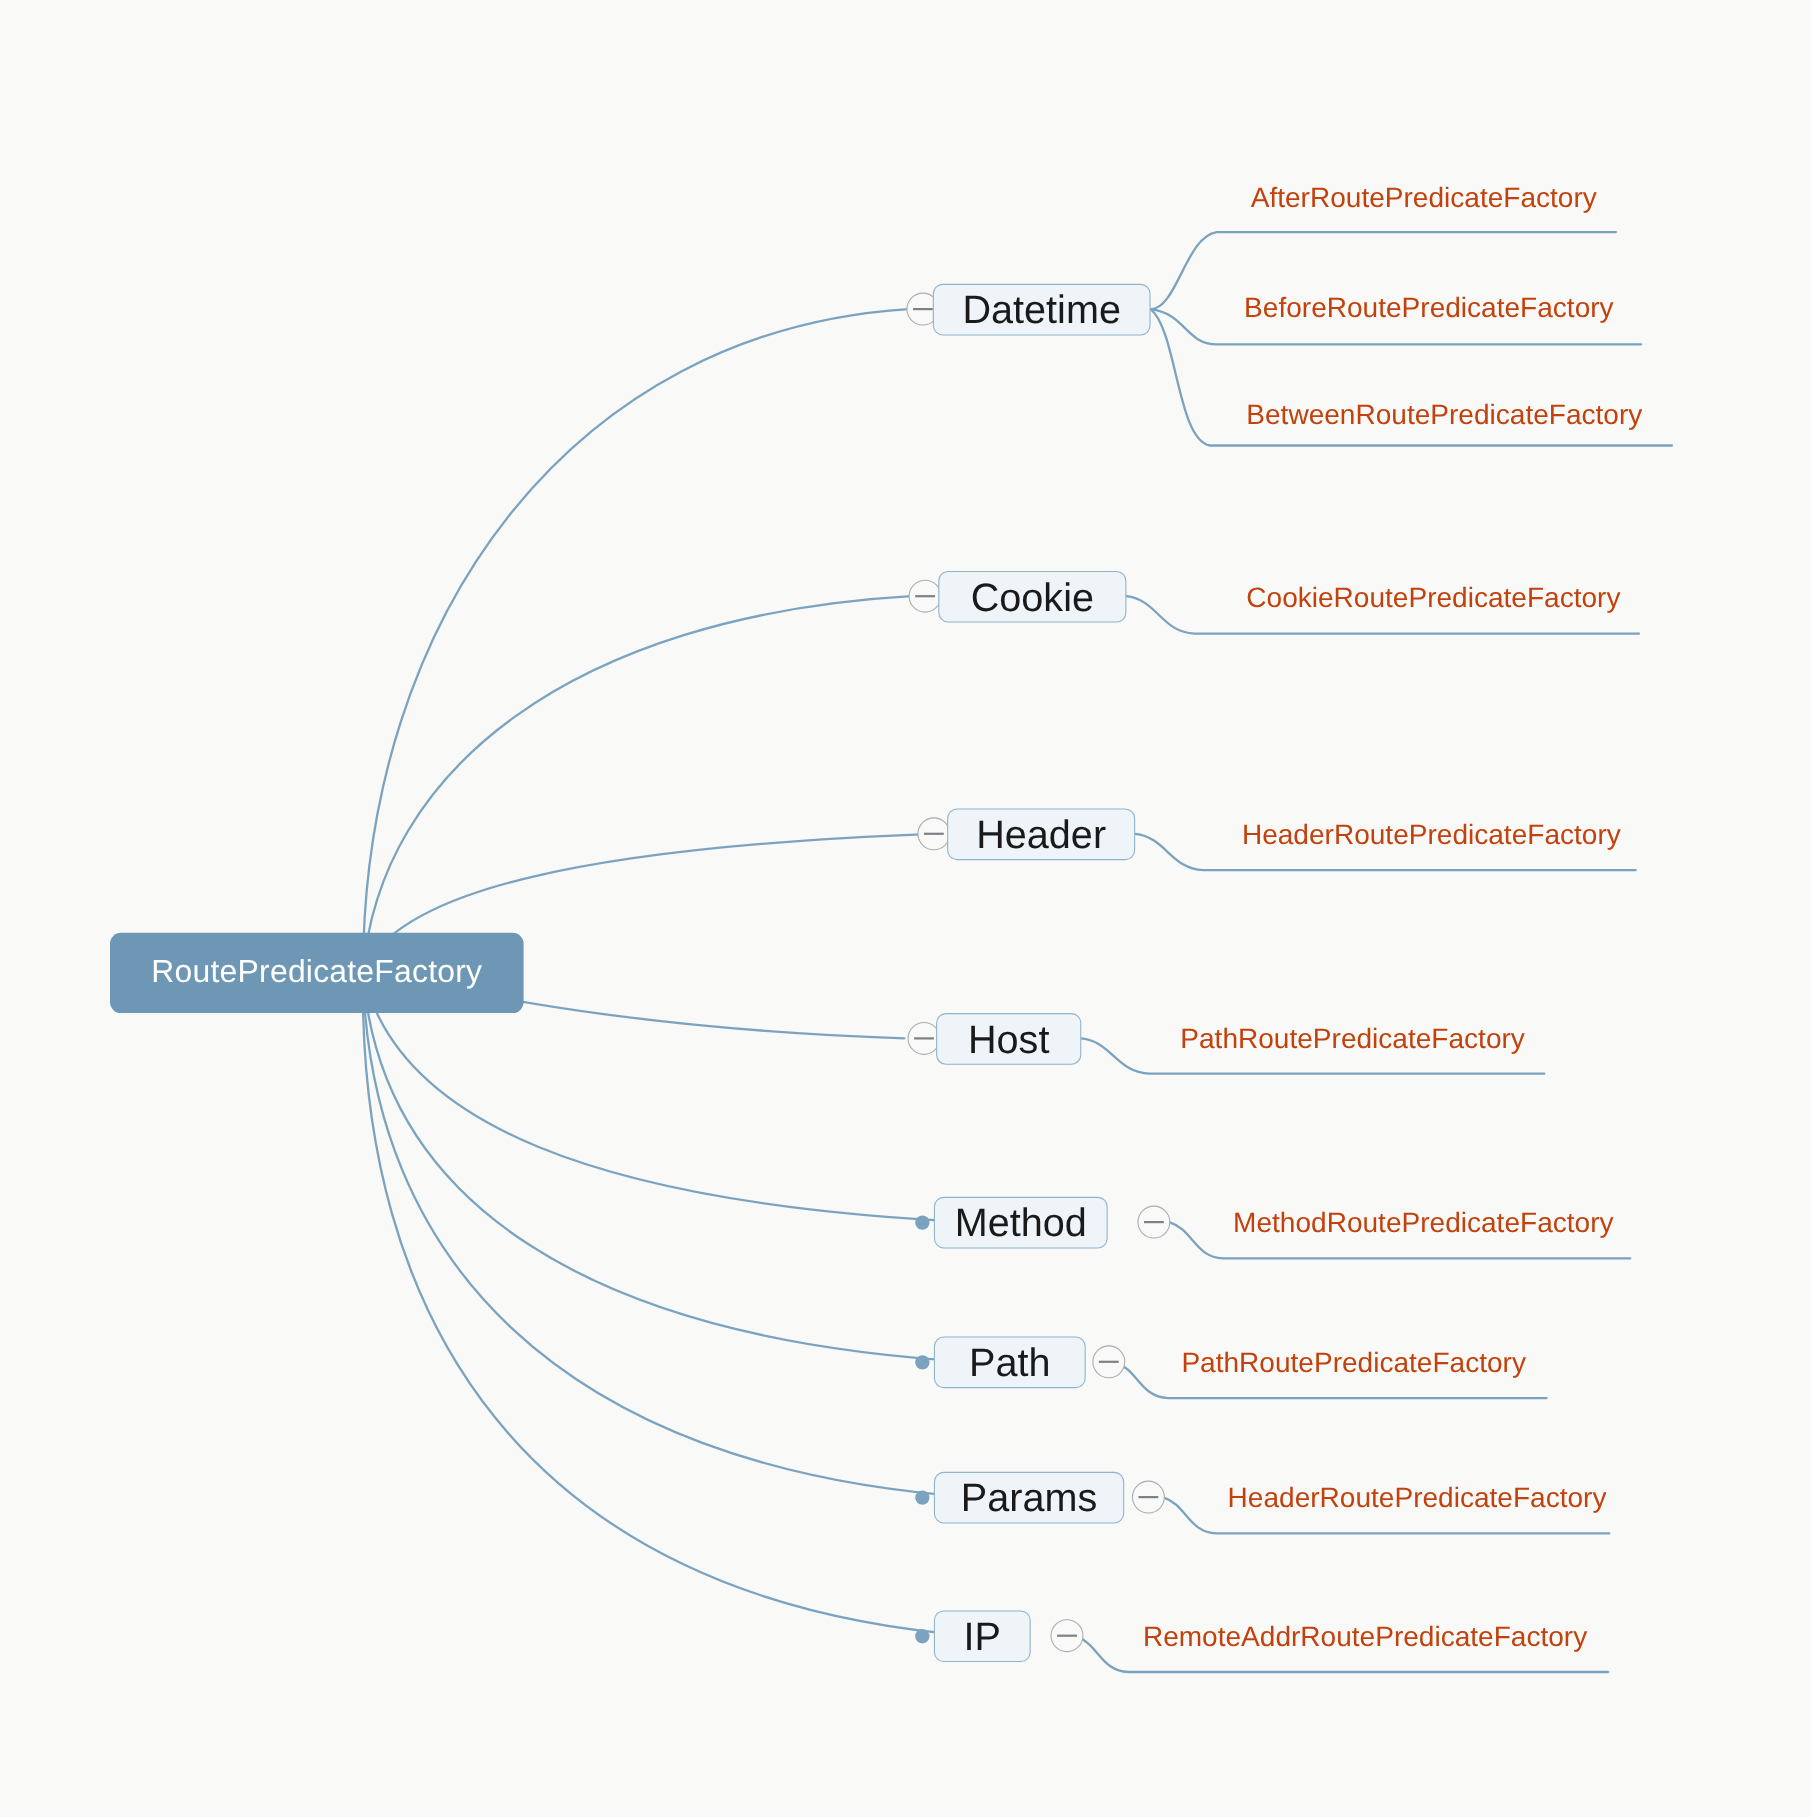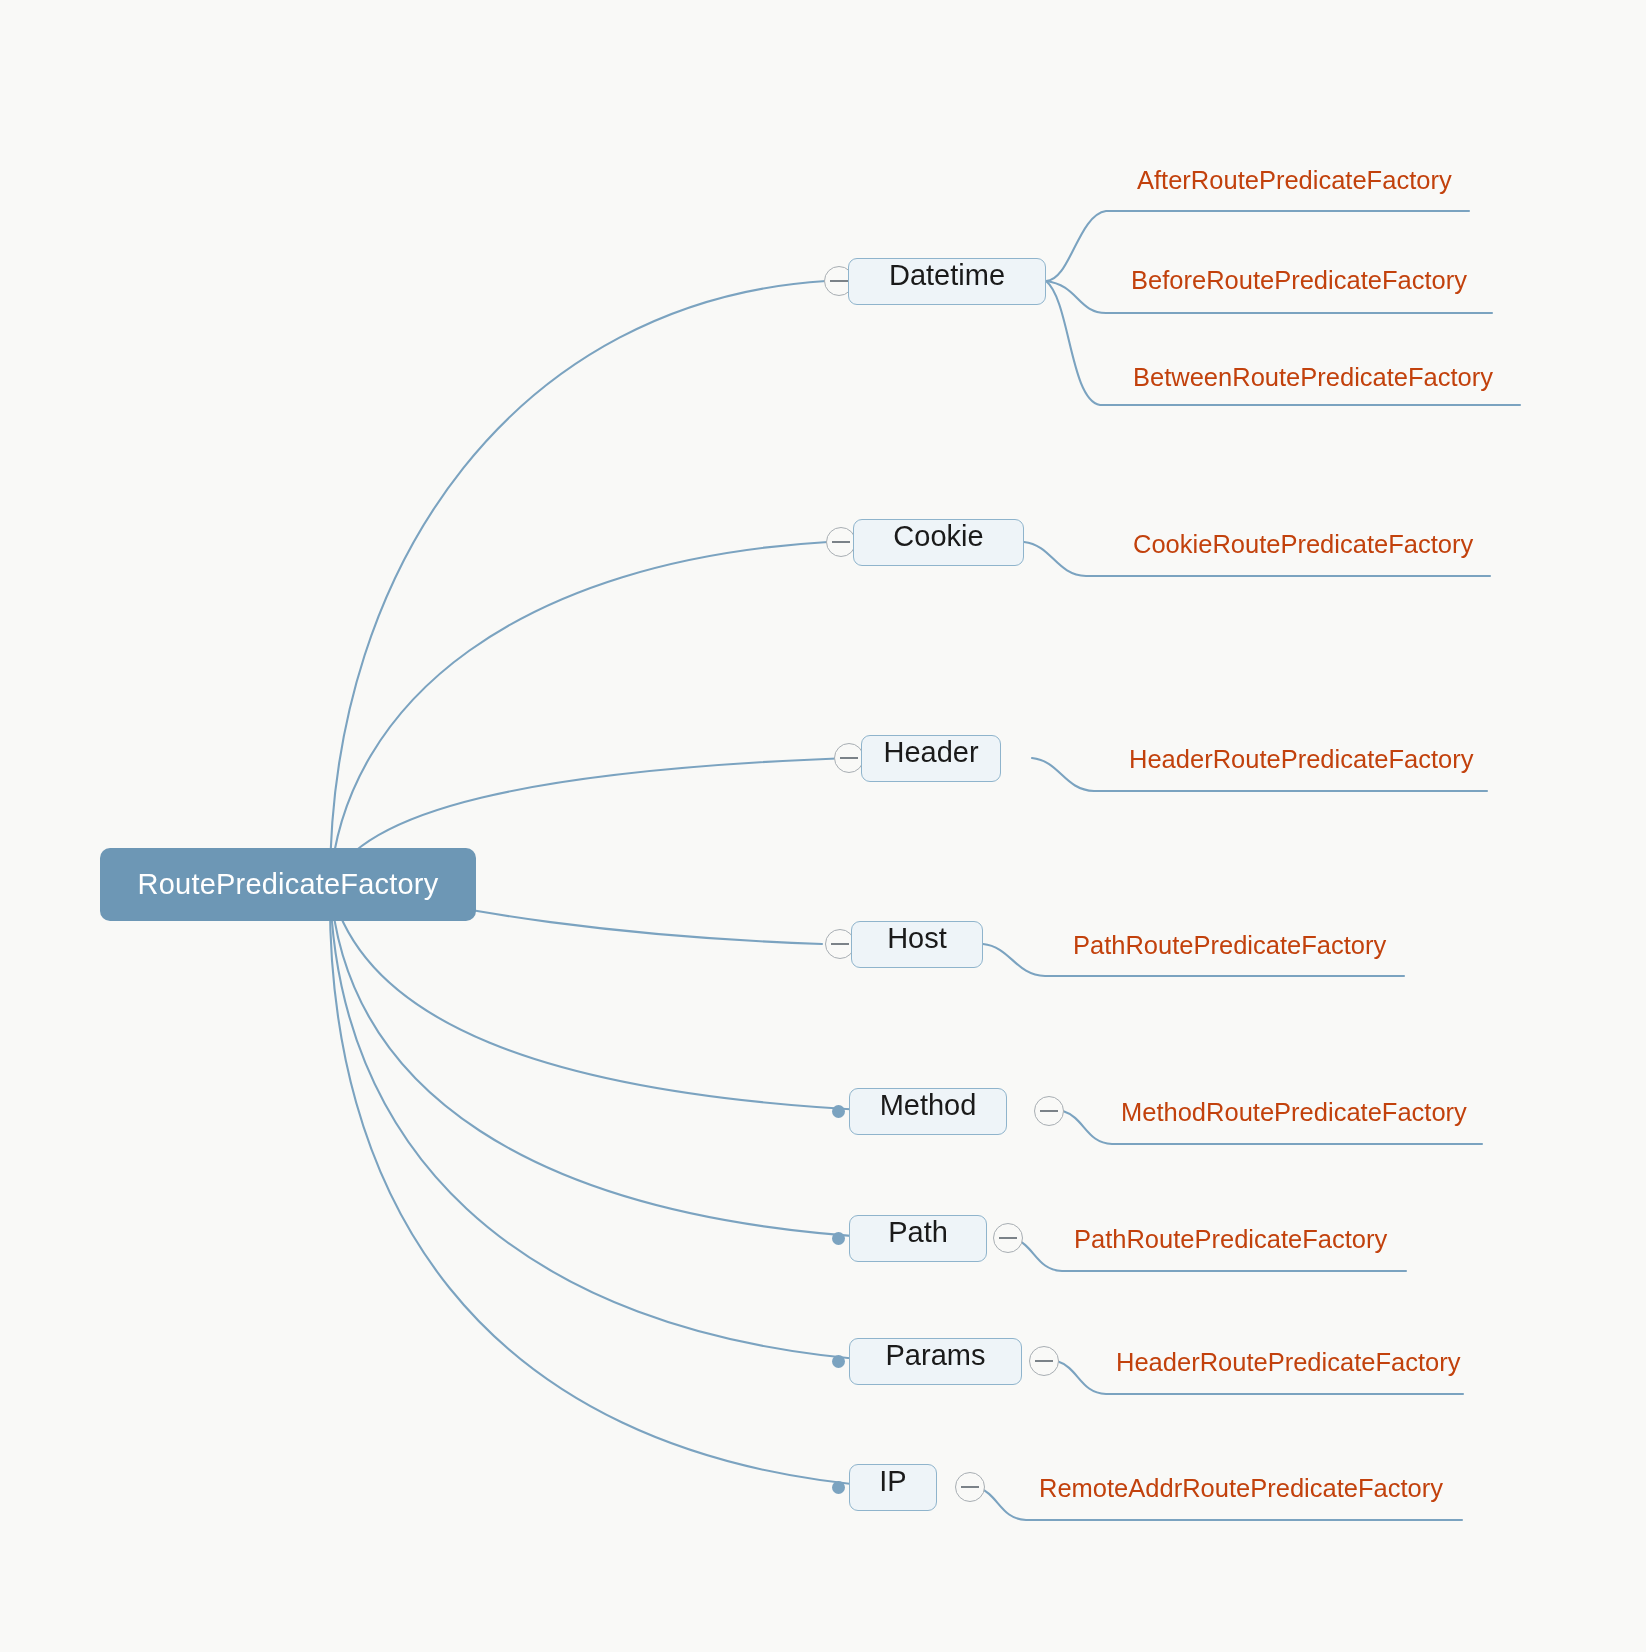--- a/index.html
+++ b/index.html
@@ -26,24 +26,24 @@
     letter-spacing:.2px;
   }
 
   
   .branch{
     position:absolute;
     height:47px;
     background:#eef4f8;
     border:1.6px solid #8fb4cc;
     border-radius:9px;
-    display:flex;align-items:flex-start;justify-content:center;
+    display:flex;align-items:center;justify-content:center;
     box-sizing:border-box;
     color:#1a1a1a;
-    font-size:29px;
+    font-size:36px;
   }
 
   
   .toggle{
     position:absolute;
     width:30px;height:30px;
     border:1.6px solid #a8aeb3;
     border-radius:50%;
     background:#f9f9f7;
     box-sizing:border-box;
@@ -121,21 +121,21 @@
   <div class="leaf" style="left:1131px;top:266px;">BeforeRoutePredicateFactory</div>
   <div class="leaf" style="left:1133px;top:363px;">BetweenRoutePredicateFactory</div>
 
   <div class="toggle" style="left:826px;top:527px;"></div>
   <div class="branch" style="left:853px;top:519px;width:171px;">
     <span>Cookie</span>
   </div>
   <div class="leaf" style="left:1133px;top:530px;">CookieRoutePredicateFactory</div>
 
   <div class="toggle" style="left:834px;top:743px;"></div>
-  <div class="branch" style="left:861px;top:735px;width:140px;">
+  <div class="branch" style="left:861px;top:735px;width:171px;">
     <span>Header</span>
   </div>
   <div class="leaf" style="left:1129px;top:745px;">HeaderRoutePredicateFactory</div>
 
   <div class="toggle" style="left:825px;top:929px;"></div>
   <div class="branch" style="left:851px;top:921px;width:132px;">
     <span>Host</span>
   </div>
   <div class="leaf" style="left:1073px;top:931px;">PathRoutePredicateFactory</div>
 

